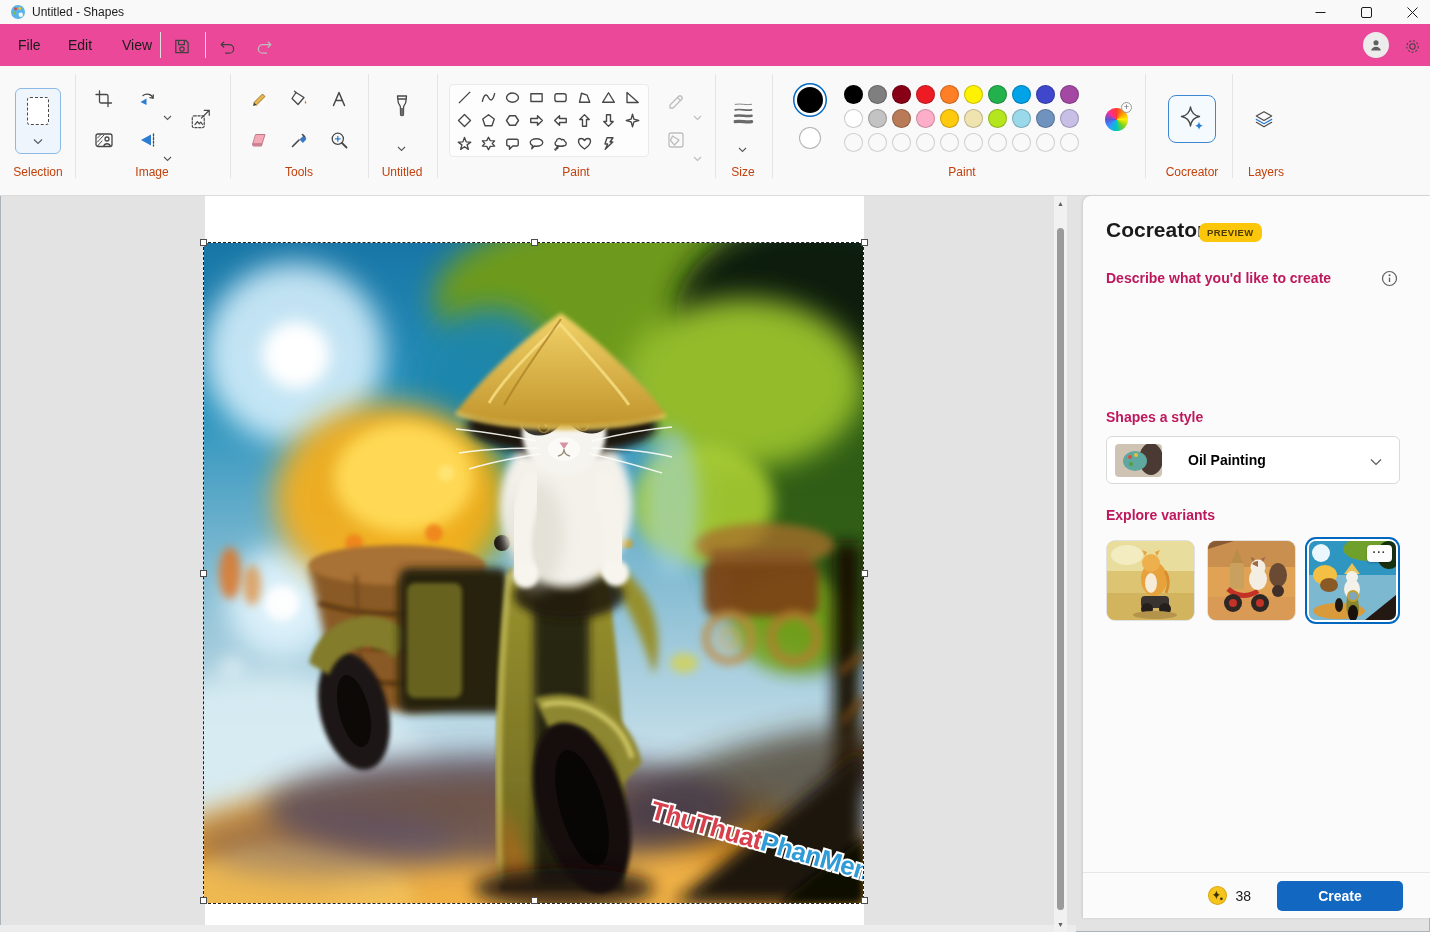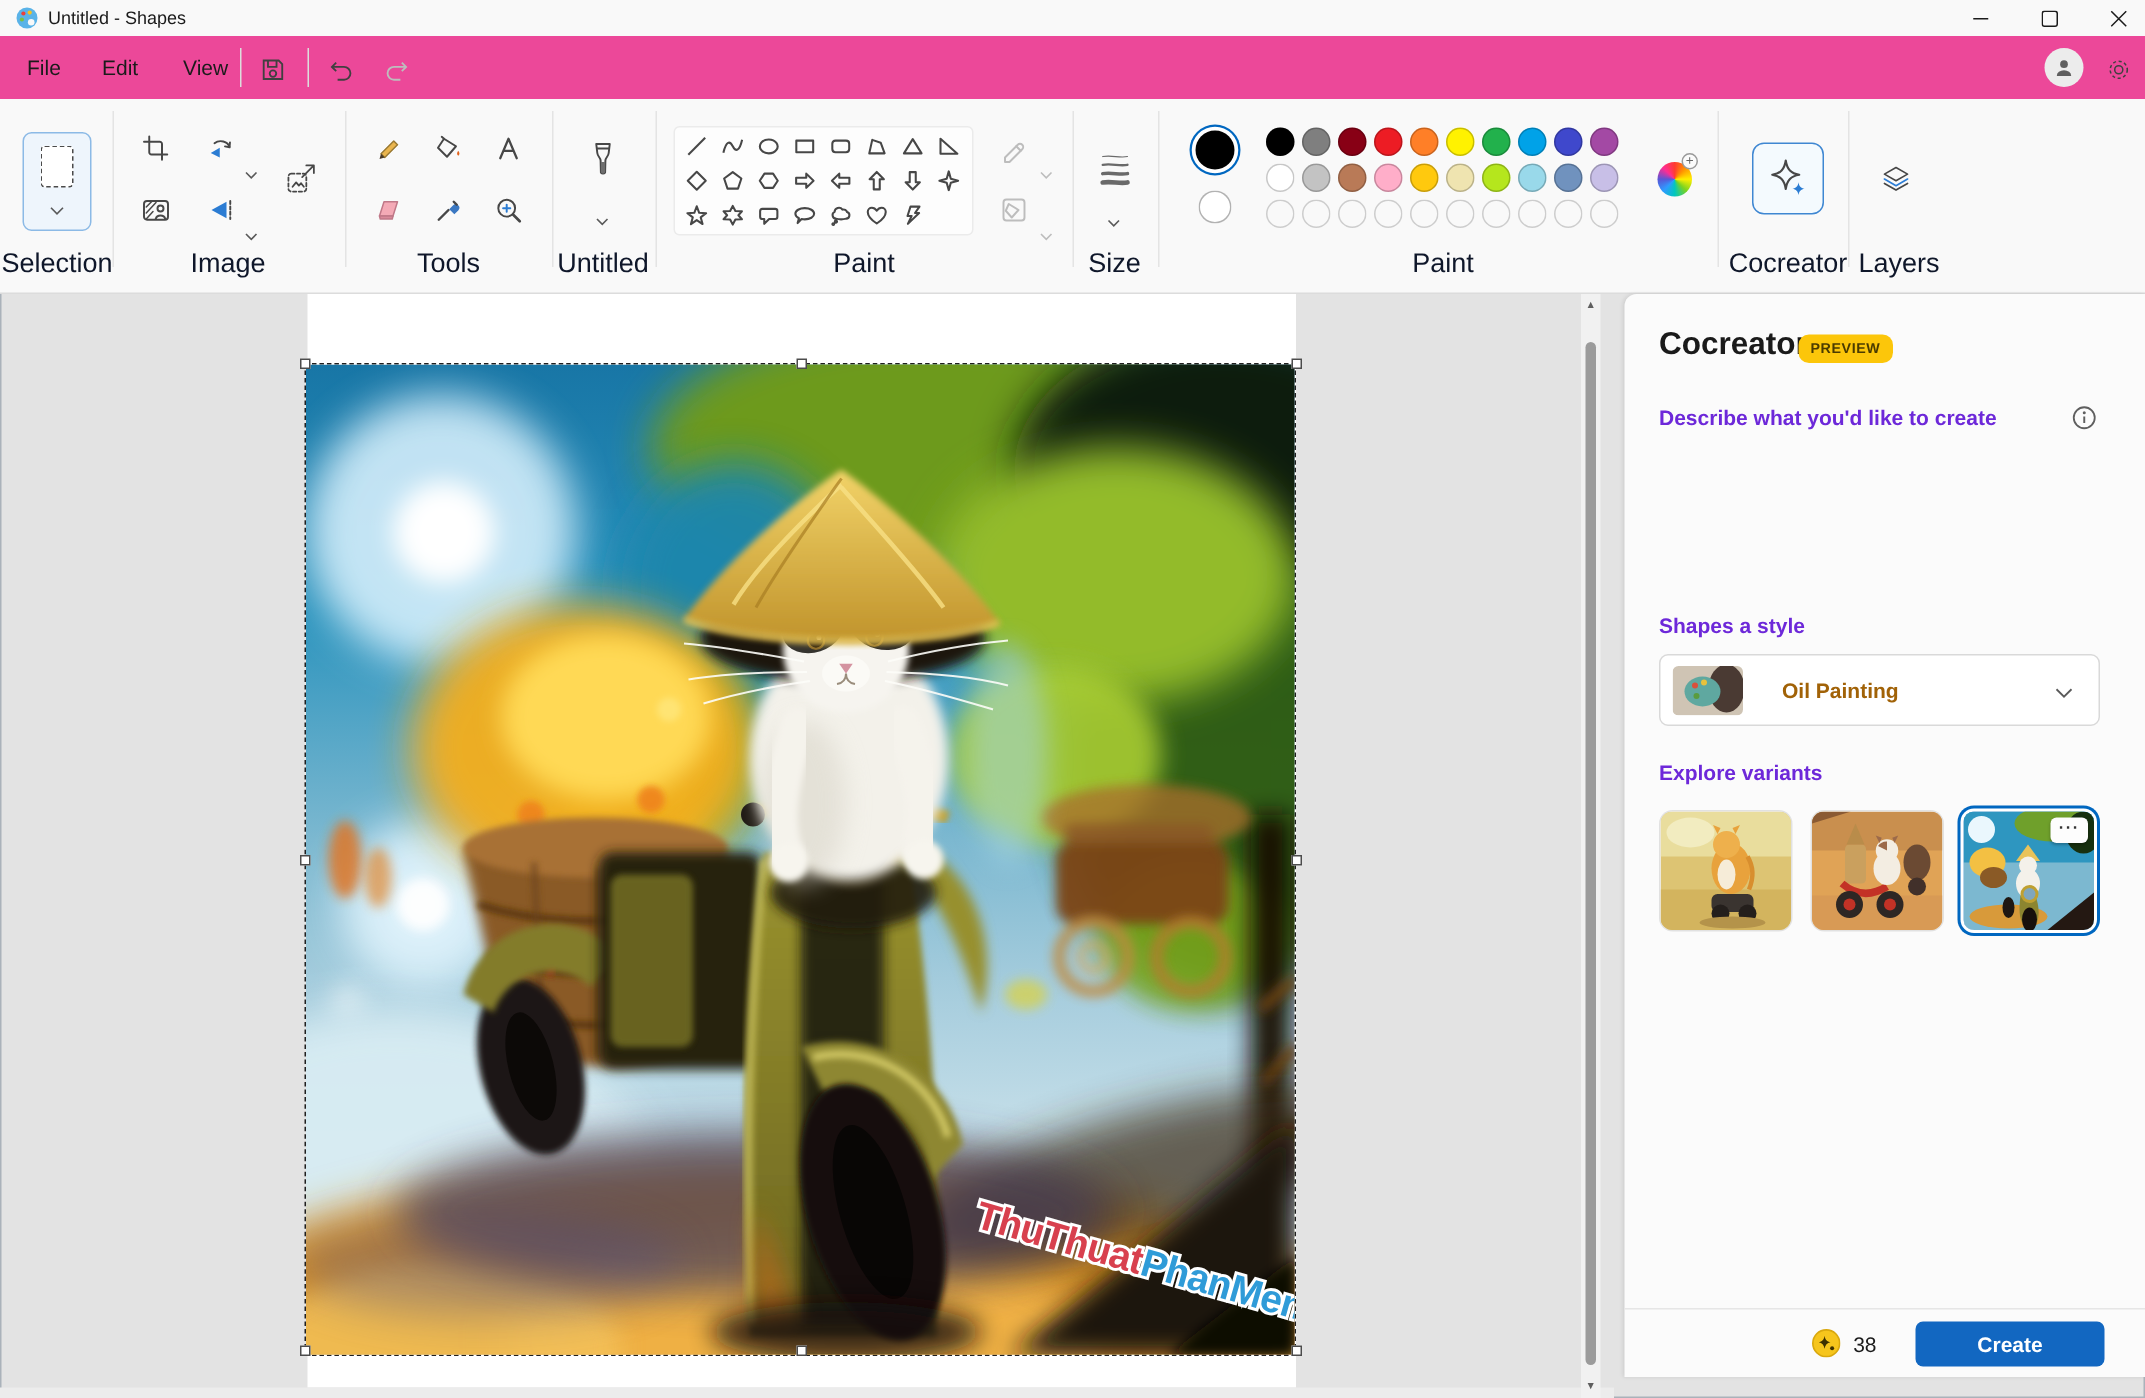--- a/index.html
+++ b/index.html
@@ -18,21 +18,21 @@
   .menu-item { position:absolute; top:10px; height:24px; padding:3px 10px; font-size:14px; color:#1b1b1b; border-radius:4px; }
   .mb-divider { position:absolute; top:32px; width:1px; height:26px; background:#dddddd; top:8px;}
   .qb-icon { position:absolute; top:11px; width:22px; height:22px; display:flex; align-items:center; justify-content:center;}
   .qb-icon svg { stroke:#404040; fill:none; stroke-width:1.3; }
   .qb-icon.disabled svg { stroke:#bdbdbd; }
   .account-chip { position:absolute; top:8px; width:26px; height:26px; border-radius:50%; background:#ececec; display:flex; align-items:center; justify-content:center; }
 
   
   .ribbon { position:absolute; left:0; top:66px; width:1430px; height:130px; background:#f9f9f9; border-bottom:1px solid #dcdcdc; }
   .rb-divider { position:absolute; top:8px; width:1px; height:104px; background:#e4e4e4; }
-  .group-label { position:absolute; top:99px; font-size:18px; color:#0f172a; text-align:center; transform:translateX(-50%); white-space:nowrap; }
+  .group-label { position:absolute; top:99px; font-size:12px; color:#c2410c; text-align:center; transform:translateX(-50%); white-space:nowrap; }
   .ricon { position:absolute; width:22px; height:22px; margin-left:-11px; margin-top:-11px; display:flex; align-items:center; justify-content:center; }
   .ricon svg { stroke:#474747; fill:none; stroke-width:1.3; stroke-linecap:round; stroke-linejoin:round; }
   .ricon.disabled svg { stroke:#bdbdbd; }
   .chev { position:absolute; width:10px; height:7px; margin-left:-5px; margin-top:-3px; }
   .chev svg { stroke:#5a5a5a; fill:none; stroke-width:1.1; }
   .sel-button { position:absolute; left:15px; top:22px; width:46px; height:66px; background:#eef5fc; border:1px solid #8cbae6; border-radius:6px; display:flex; flex-direction:column; align-items:center; }
   .sel-rect { width:22px; height:28px; border:1.4px dashed #4a4a4a; border-radius:3px; margin-top:8px; background:#fff; }
   .shapes-box { position:absolute; left:449px; top:18px; width:200px; height:73px; background:#fdfdfd; border:1px solid #ebebeb; border-radius:4px; display:flex; flex-wrap:wrap; padding:1px 2px; }
   .shape-cell { width:24px; height:23px; display:flex; align-items:center; justify-content:center; }
   .big-swatch { position:absolute; border-radius:50%; }
@@ -50,26 +50,26 @@
   .selection { position:absolute; left:203px; top:242px; width:661px; height:662px; border:1px dashed #1f1f1f; }
   .handle { position:absolute; width:7px; height:7px; background:#fff; border:1px solid #4c4c4c; }
   .vscroll { position:absolute; left:1054px; top:196px; width:13px; height:736px; background:#f1f1f1; }
   .vthumb { position:absolute; left:3px; top:32px; width:7px; height:682px; background:#9b9b9b; border-radius:4px; }
   .varrow { position:absolute; left:0; width:13px; text-align:center; font-size:7px; color:#5f5f5f; }
 
   
   .panel { position:absolute; left:1083px; top:196px; width:347px; height:722px; background:#fbfbfb; border-top-left-radius:8px; box-shadow:-1px 0 3px rgba(0,0,0,.10); }
   .panel h1 { position:absolute; left:23px; top:22px; font-size:21px; font-weight:700; color:#1a1a1a; }
   .badge { position:absolute; left:116px; top:27px; background:#fcc60a; color:#4a3b00; font-size:9.5px; font-weight:700; letter-spacing:.4px; padding:4px 8px; border-radius:7px; }
-  .p-label { position:absolute; left:23px; font-size:14px; font-weight:700; color:#6d28d9; }
+  .p-label { position:absolute; left:23px; font-size:14px; font-weight:700; color:#be185d; }
   .info { position:absolute; right:32px; top:74px; width:17px; height:17px; }
   .prompt-box { position:absolute; left:23px; top:107px; width:294px; height:80px; background:#fff; border:1px solid #d9d9d9; border-bottom-color:#c4c4c4; border-radius:6px; padding:10px 13px; font-size:14px; color:#1b1b1b; }
   .style-dd { position:absolute; left:23px; top:240px; width:294px; height:48px; background:#fff; border:1px solid #d9d9d9; border-radius:6px; display:flex; align-items:center; }
   .style-thumb { width:47px; height:33px; border-radius:4px; margin-left:8px; overflow:hidden; }
-  .style-name { margin-left:26px; font-size:14px; font-weight:700; color:#a16207; }
+  .style-name { margin-left:26px; font-size:14px; font-weight:700; color:#000000; }
   .dd-chev { position:absolute; right:17px; top:21px; }
   .variant { position:absolute; top:345px; width:87px; height:79px; border-radius:8px; overflow:hidden; box-shadow:0 0 0 1px rgba(0,0,0,.10); }
   .variant.selected { box-shadow:0 0 0 2px #fff, 0 0 0 4px #0067c0; border-radius:7px; }
   .more-chip { position:absolute; top:4px; right:4px; width:25px; height:17px; background:#fdfdfd; border-radius:4px; box-shadow:0 1px 2px rgba(0,0,0,.25); font-size:11px; font-weight:700; color:#333; text-align:center; line-height:15px; letter-spacing:1px;}
   .panel-bottom { position:absolute; left:0; bottom:0; width:347px; height:46px; border-top:1px solid #e6e6e6; display:flex; align-items:center; justify-content:flex-end; }
   .credits { font-size:14px; color:#1b1b1b; margin:0 26px 0 8px; }
   .create-btn { width:126px; height:30px; margin-right:27px; background:#1267c1; color:#fff; border:none; border-radius:5px; font-size:14px; font-weight:600; font-family:"Liberation Sans",sans-serif; }
 
   .wm-text { font-weight:bold; font-size:26px; letter-spacing:-0.5px; }
 </style>

